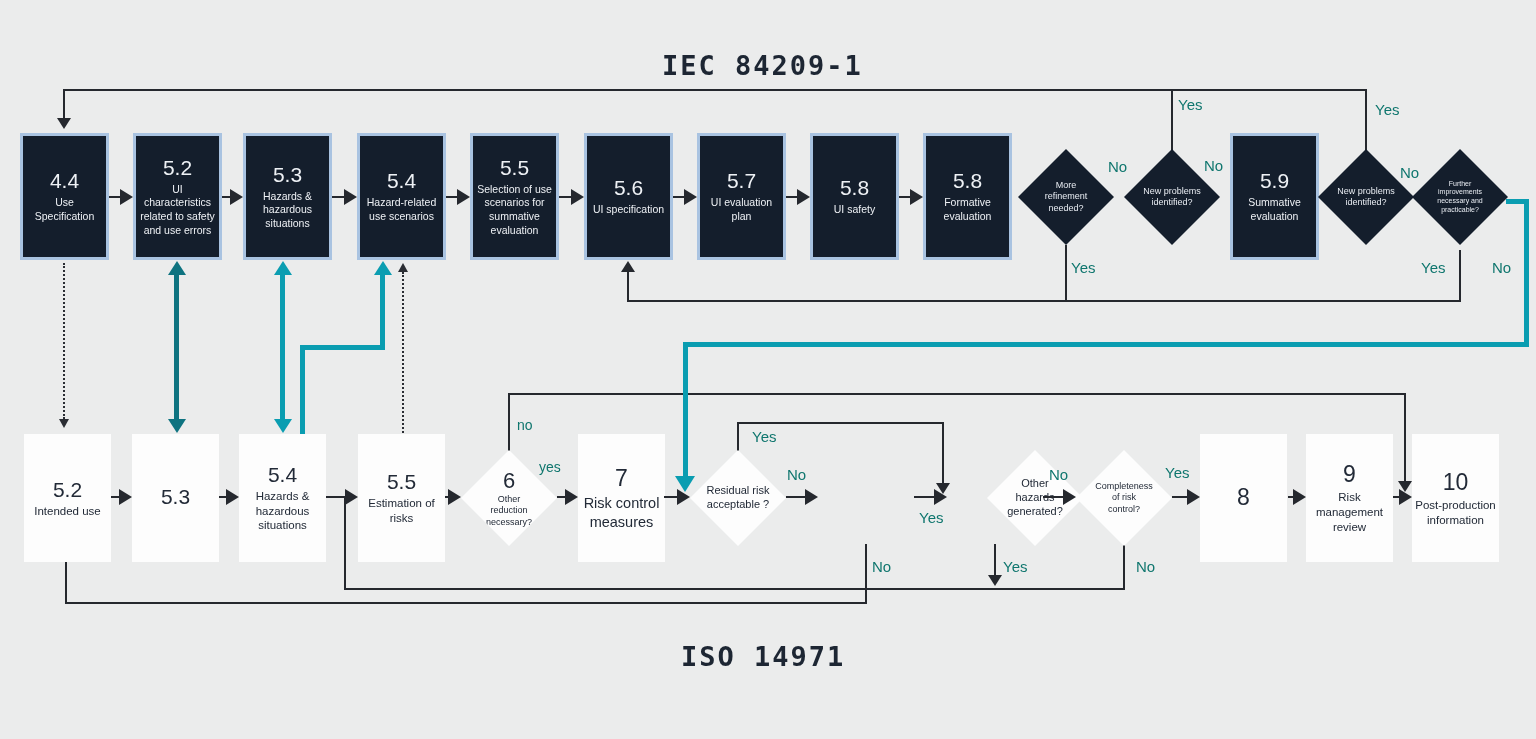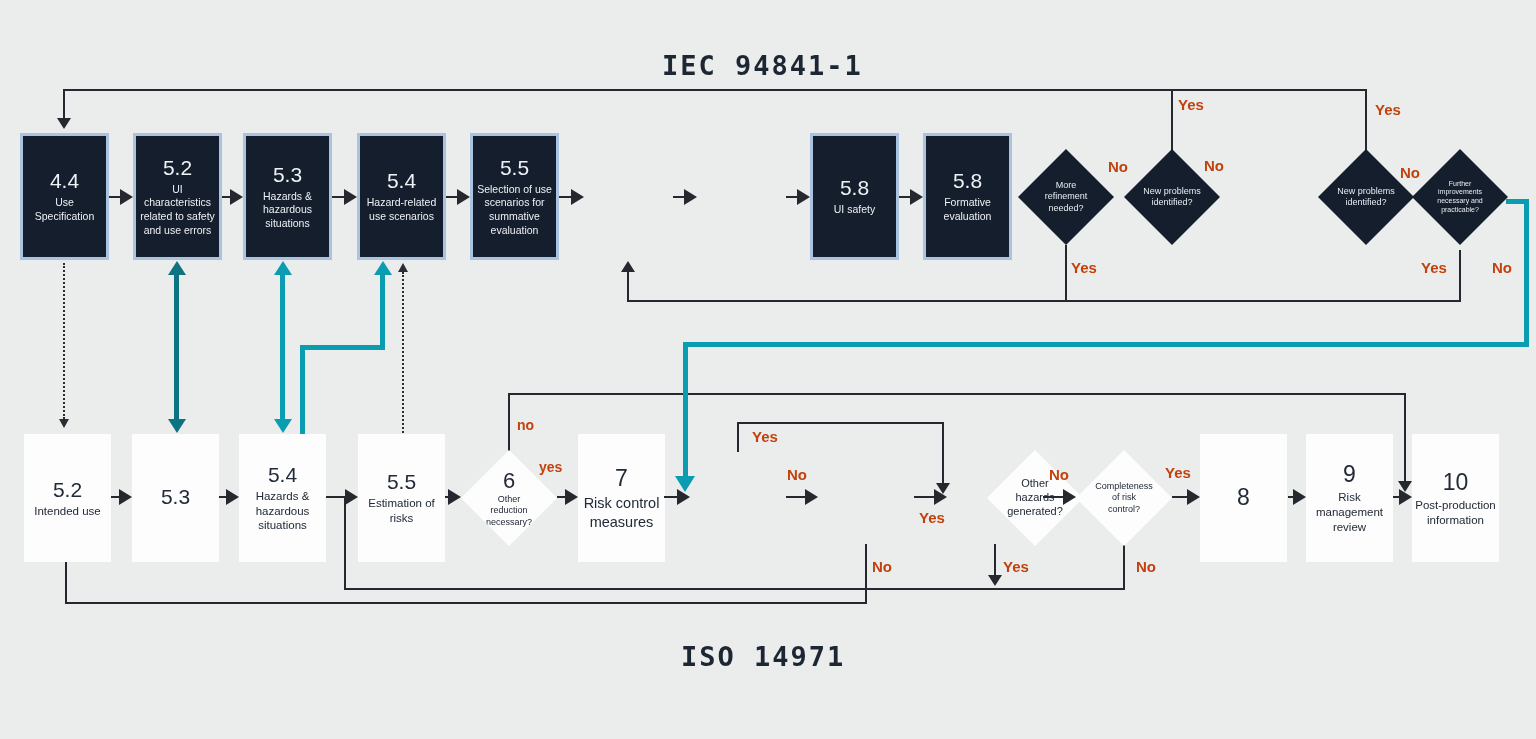--- a/index.html
+++ b/index.html
@@ -45,29 +45,29 @@
   .ar.u{border-left:7px solid transparent;border-right:7px solid transparent;border-bottom:11px solid #25282e;}
   .ar.dsm{border-left:5px solid transparent;border-right:5px solid transparent;border-top:9px solid #2a2d33;}
   .ar.usm{border-left:5px solid transparent;border-right:5px solid transparent;border-bottom:9px solid #2a2d33;}
   .tar{position:absolute;width:0;height:0;}
   .tar.u1{border-left:9px solid transparent;border-right:9px solid transparent;border-bottom:14px solid #0e7380;}
   .tar.d1{border-left:9px solid transparent;border-right:9px solid transparent;border-top:14px solid #0e7380;}
   .tar.u2{border-left:9px solid transparent;border-right:9px solid transparent;border-bottom:14px solid #0a9db1;}
   .tar.d2{border-left:9px solid transparent;border-right:9px solid transparent;border-top:14px solid #0a9db1;}
   .tar.d2big{border-left:10px solid transparent;border-right:10px solid transparent;border-top:16px solid #0a9db1;}
   
-  .elbl{position:absolute;font-weight:bold;font-size:15px;color:#c2410c;white-space:nowrap;}
+  .elbl{position:absolute;font-weight:normal;font-size:15px;color:#0f766e;white-space:nowrap;}
   .elbl.sm{font-size:14px;}
 </style>
 </head>
 <body>
 
 <div id="canvas">
 
-  <div class="title" style="left:662px;top:50px;">IEC 94841-1</div>
+  <div class="title" style="left:662px;top:50px;">IEC 84209-1</div>
   <div class="title" style="left:681px;top:641px;">ISO 14971</div>
 
   <div class="hl" style="left:63px;top:89px;width:1304px;"></div>
   <div class="vl" style="left:63px;top:89px;height:29px;"></div>
   <div class="ar d" style="left:57px;top:118px;"></div>
   <div class="vl" style="left:1171px;top:89px;height:61px;"></div>
   <div class="vl" style="left:1365px;top:89px;height:61px;"></div>
 
   <div class="hl" style="left:627px;top:300px;width:833px;"></div>
   <div class="vl" style="left:627px;top:272px;height:30px;"></div>
@@ -132,27 +132,39 @@
     <div class="lab">Hazards &amp; hazardous situations</div>
   </div>
   <div class="tbox" style="left:357px;top:133px;">
     <div class="num">5.4</div>
     <div class="lab">Hazard-related use scenarios</div>
   </div>
   <div class="tbox" style="left:470px;top:133px;">
     <div class="num">5.5</div>
     <div class="lab">Selection of use scenarios for summative evaluation</div>
   </div>
+  <div class="tbox" style="left:584px;top:133px;">
+    <div class="num">5.6</div>
+    <div class="lab">UI specification</div>
+  </div>
+  <div class="tbox" style="left:697px;top:133px;">
+    <div class="num">5.7</div>
+    <div class="lab">UI evaluation plan</div>
+  </div>
   <div class="tbox" style="left:810px;top:133px;">
     <div class="num">5.8</div>
     <div class="lab">UI safety</div>
   </div>
   <div class="tbox" style="left:923px;top:133px;">
     <div class="num">5.8</div>
     <div class="lab">Formative evaluation</div>
+  </div>
+  <div class="tbox" style="left:1230px;top:133px;">
+    <div class="num">5.9</div>
+    <div class="lab">Summative evaluation</div>
   </div>
 
   <div class="dia dark fs9" style="left:1018px;top:149px;">
     <div class="lab">More refinement needed?</div>
   </div>
   <div class="dia dark fs9" style="left:1124px;top:149px;">
     <div class="lab">New problems identified?</div>
   </div>
   <div class="dia dark fs9" style="left:1318px;top:149px;">
     <div class="lab">New problems identified?</div>
@@ -205,20 +217,23 @@
     <div class="lab">Risk management review</div>
   </div>
   <div class="wbox bignum" style="left:1412px;top:434px;">
     <div class="num">10</div>
     <div class="lab">Post-production information</div>
   </div>
 
   <div class="dia light fs9" style="left:461px;top:450px;">
     <div class="num">6</div>
     <div class="lab">Other reduction necessary?</div>
+  </div>
+  <div class="dia light fs11" style="left:690px;top:450px;">
+    <div class="lab">Residual risk acceptable ?</div>
   </div>
   <div class="dia light fs11" style="left:987px;top:450px;">
     <div class="lab">Other hazards generated?</div>
   </div>
   <div class="dia light fs9" style="left:1076px;top:450px;">
     <div class="lab">Completeness of risk control?</div>
   </div>
 
   <div class="hl" style="left:111px;top:496px;width:8px;"></div>
   <div class="ar r" style="left:119px;top:489px;"></div>

